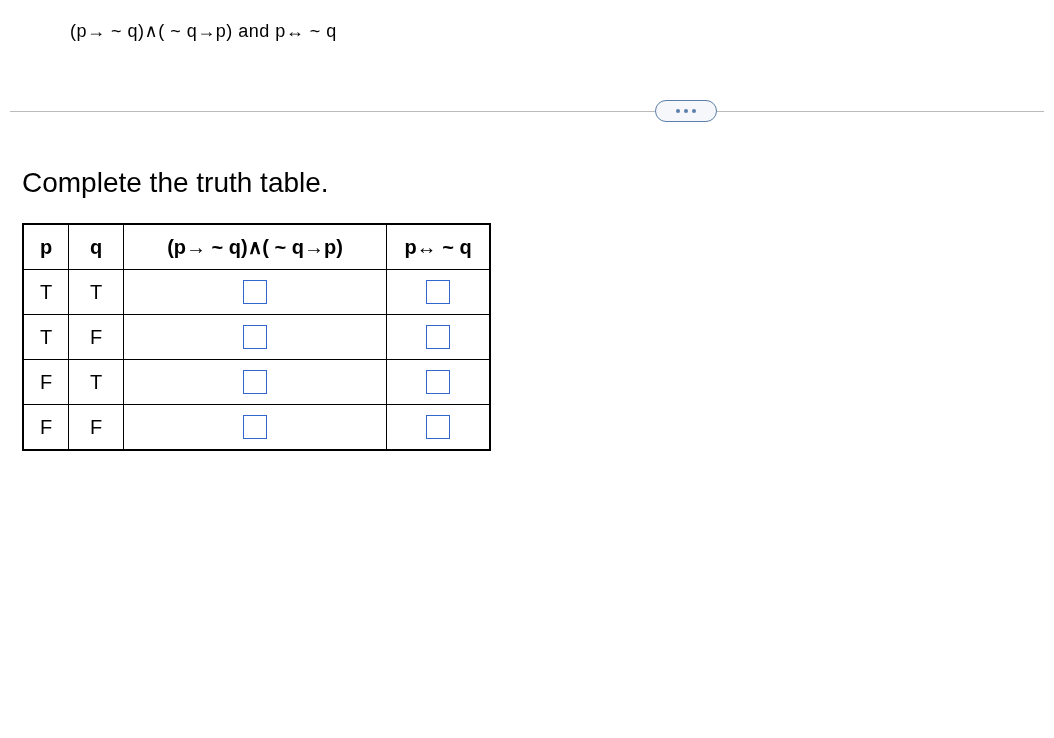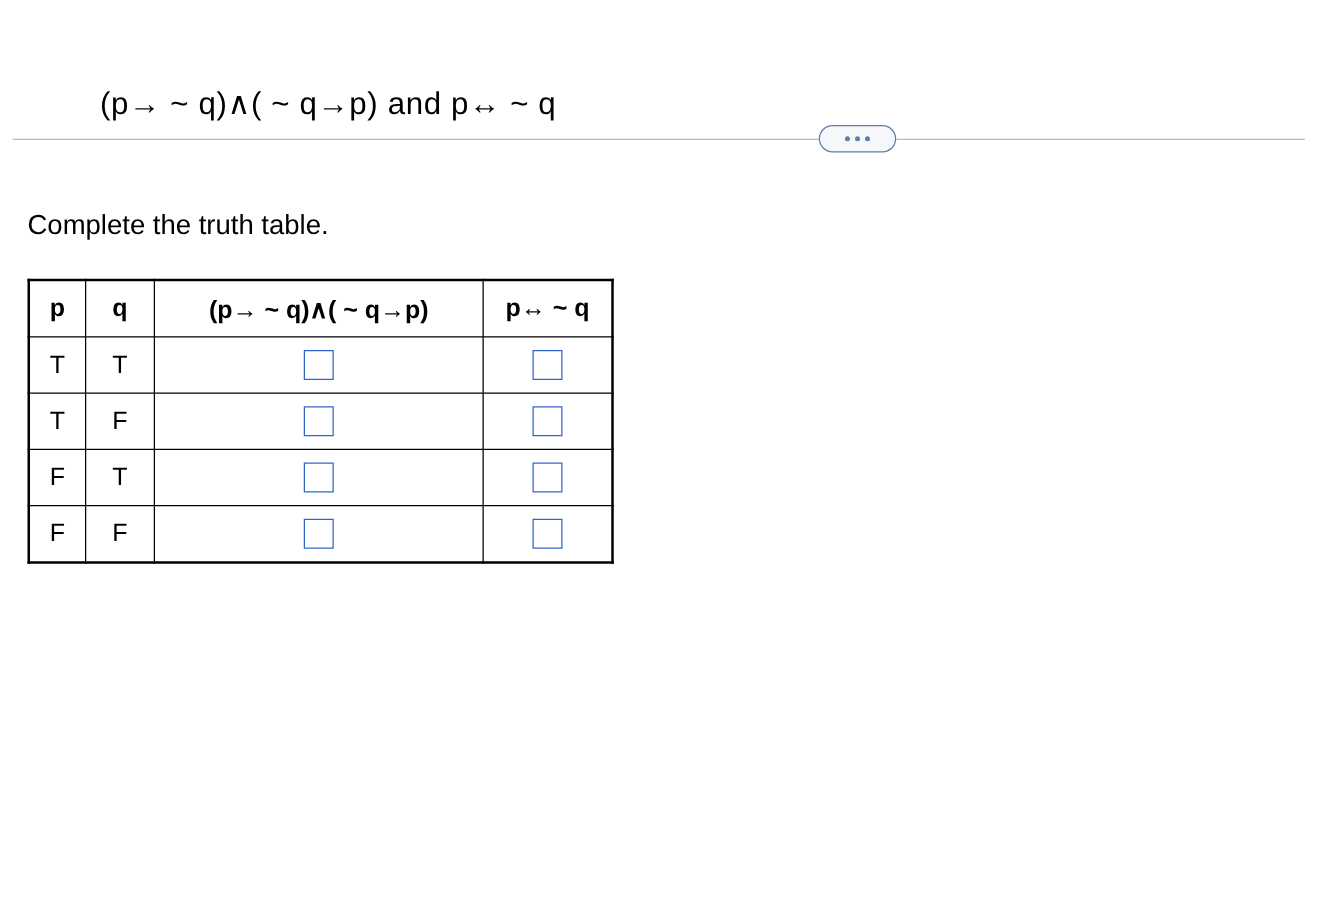--- a/index.html
+++ b/index.html
@@ -12,24 +12,23 @@
     }
     .container {
       width: 1054px;
       height: 738px;
       position: relative;
       box-sizing: border-box;
     }
     .formula {
       position: absolute;
       top: 20px;
-      left: 80px;
-      font-size: 25px;
+      left: 70px;
+      font-size: 18px;
       letter-spacing: 0.5px;
-      margin-top: 48px;
     }
     .divider-row {
       position: absolute;
       top: 100px;
       left: 10px;
       right: 10px;
       display: flex;
       align-items: center;
     }
     .divider-line {
@@ -57,21 +56,21 @@
       width: 4px;
       height: 4px;
       background: #5b7fa8;
       border-radius: 50%;
       margin: 0 2px;
     }
     .instruction {
       position: absolute;
       top: 167px;
       left: 22px;
-      font-size: 22px;
+      font-size: 28px;
     }
     .truth-table {
       position: absolute;
       top: 223px;
       left: 22px;
       border-collapse: collapse;
       border: 2px solid #000;
     }
     .truth-table th, .truth-table td {
       border: 1px solid #000;

